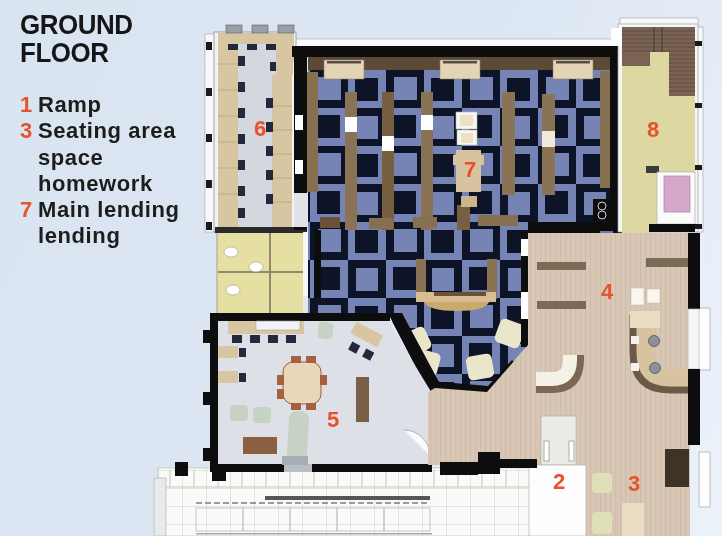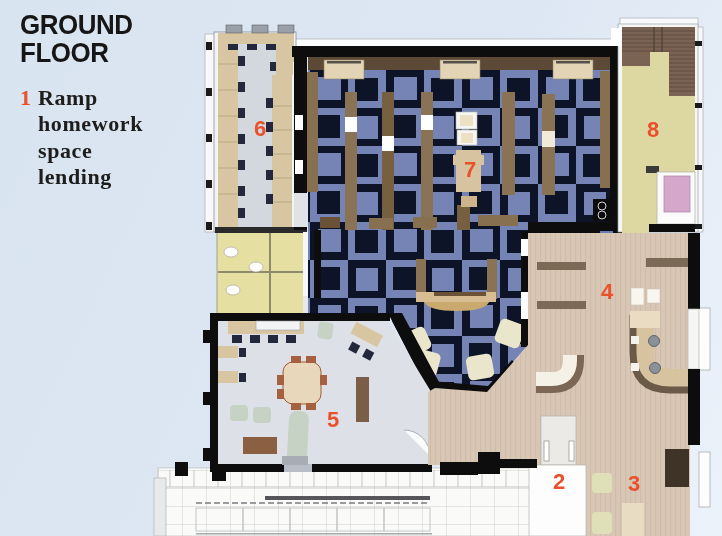--- a/index.html
+++ b/index.html
@@ -1,38 +1,40 @@
 <!DOCTYPE html>
 <html><head>
 <meta charset="utf-8">
 <style>
   html,body{margin:0;padding:0;}
   body{width:722px;height:536px;overflow:hidden;font-family:"Liberation Sans",sans-serif;}
   .stage{position:relative;width:722px;height:536px;background:linear-gradient(115deg,#d9e4f1 0%,#dde7f3 55%,#ecf2fa 100%);}
   .legend{position:absolute;left:20px;top:10px;z-index:5;}
   .ttl{font-size:28.5px;line-height:28px;font-weight:bold;color:#161616;letter-spacing:-0.5px;transform:scaleX(0.91);transform-origin:0 0;white-space:nowrap;}
-  .items{margin-top:19px;font-size:22px;line-height:26.3px;font-weight:bold;color:#1d1d1b;letter-spacing:0.6px;transform-origin:0 0;font-family:Liberation Serif, serif;}
+  .items{margin-top:26px;font-size:22px;line-height:26.3px;font-weight:bold;color:#1d1d1b;letter-spacing:0.6px;transform-origin:0 0;}
   .items .row{white-space:nowrap;}
   .num{display:inline-block;width:18px;color:#e8512b;letter-spacing:0;}
   .cont{padding-left:18px;}
   svg{position:absolute;left:0;top:0;}
   .lab{font-family:"Liberation Sans",sans-serif;font-weight:bold;font-size:22px;fill:#e8512b;}
 </style>
 </head>
 <body>
 <div class="stage">
 
 <div class="legend">
 
   <div class="ttl">GROUND<br>FLOOR</div>
 
   <div class="items">
     <div class="row"><span class="num">1</span>Ramp</div>
+    <div class="row"><span class="num">3</span>Seating area</div>
+    <div class="row cont">space</div>
     <div class="row cont">homework</div>
-    <div class="row cont">space</div>
+    <div class="row"><span class="num">7</span>Main lending</div>
     <div class="row cont">lending</div>
   </div>
 </div>
 <svg width="722" height="536" viewBox="0 0 722 536">
 <defs>
 
   <pattern id="rug" x="272" y="-6" width="76" height="76" patternUnits="userSpaceOnUse">
     <rect x="0" y="0" width="38" height="38" fill="#7584b5"></rect>
     <rect x="7" y="8" width="23" height="23" fill="#0e1428"></rect>
     <rect x="38" y="0" width="38" height="38" fill="#0e1428"></rect>

